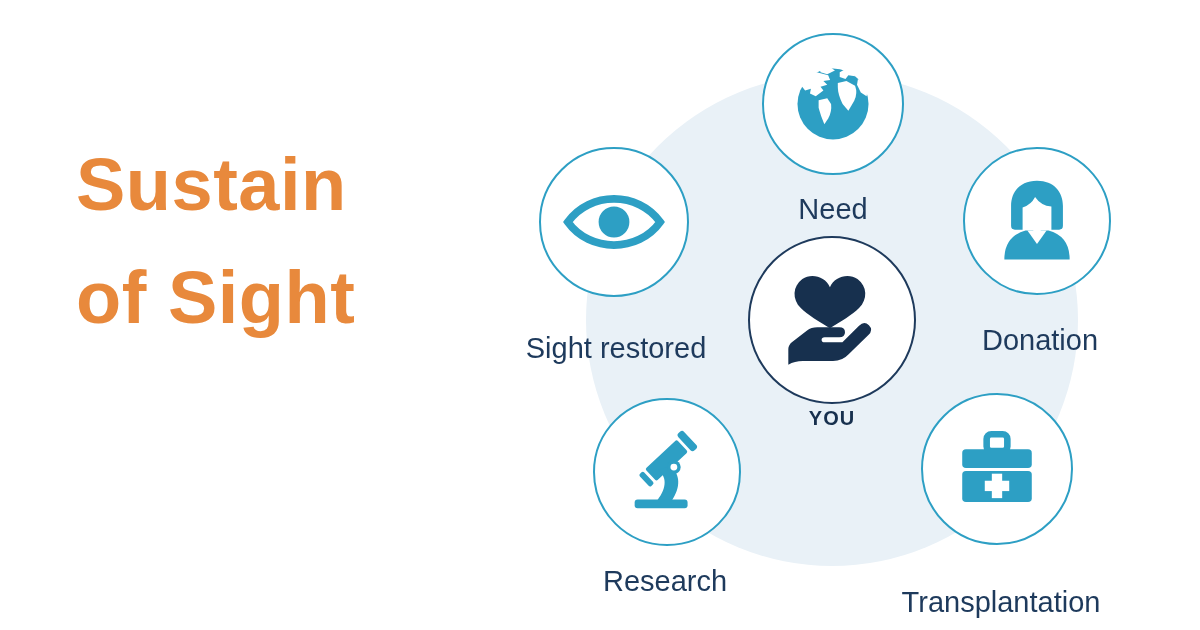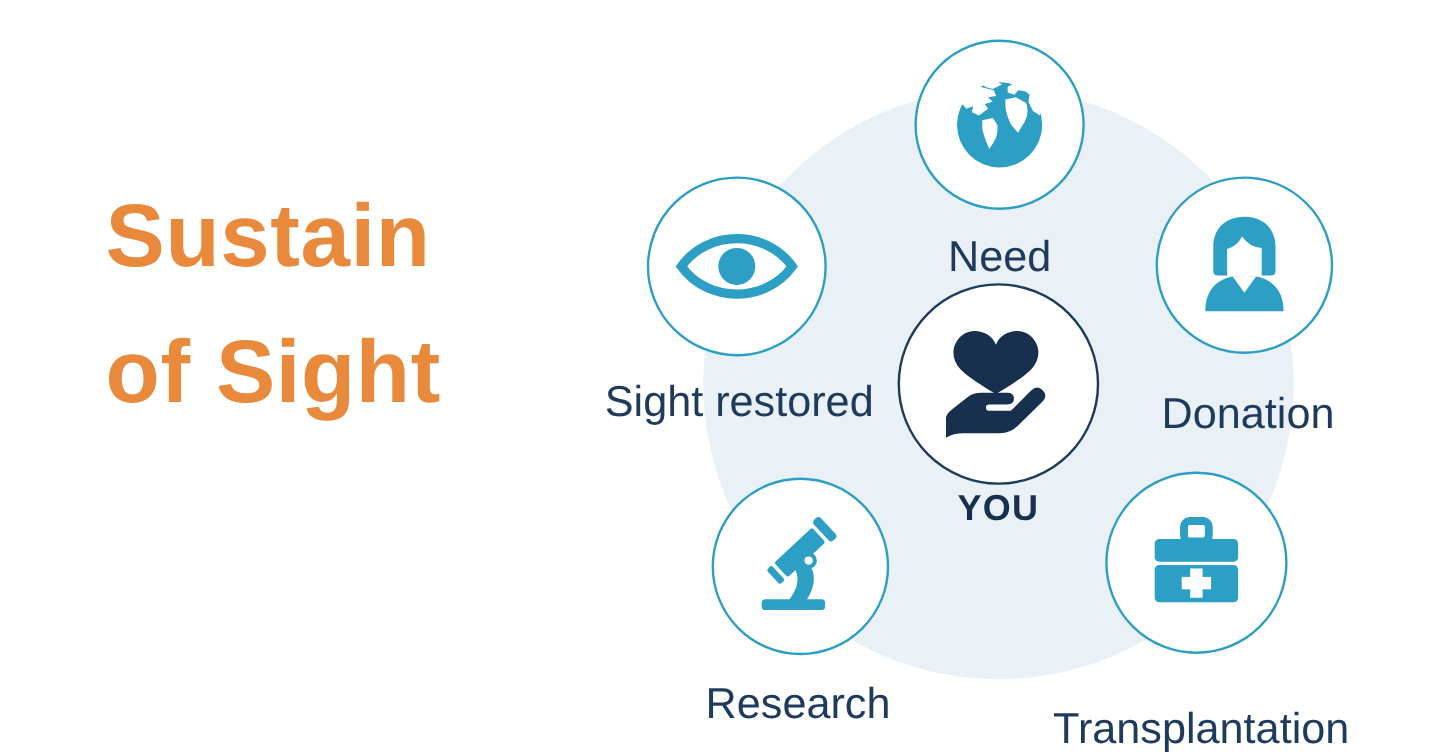--- a/index.html
+++ b/index.html
@@ -4,21 +4,21 @@
 <style>
   html,body{margin:0;padding:0;}
   body{
     width:1200px;height:630px;overflow:hidden;background:#ffffff;
     font-family:"Liberation Sans", sans-serif;position:relative;
   }
   .canvas{position:absolute;inset:0;width:1200px;height:630px;}
 
   
   .title{
-    position:absolute;left:76px;top:128px;margin:12px;
+    position:absolute;left:76px;top:128px;margin:0;
     font-size:74px;line-height:113px;font-weight:700;
     color:var(--orange);letter-spacing:0.5px;
   }
   .title span{display:block;}
 
   
   .bg-circle{
     position:absolute;left:586px;top:74px;width:492px;height:492px;
     border-radius:50%;background:var(--light-blue);
   }
@@ -30,29 +30,29 @@
   .c-need        {left:762px;top:33px; width:142px;height:142px;border:2px solid var(--teal);}
   .c-sight       {left:539px;top:147px;width:150px;height:150px;border:2px solid var(--teal);}
   .c-donation    {left:963px;top:147px;width:148px;height:148px;border:2px solid var(--teal);}
   .c-research    {left:593px;top:398px;width:148px;height:148px;border:2px solid var(--teal);}
   .c-transplant  {left:921px;top:393px;width:152px;height:152px;border:2px solid var(--teal);}
   .c-you         {left:748px;top:236px;width:168px;height:168px;border:2px solid var(--navy);}
   .c-you svg{color:var(--heart-navy);}
 
   .label{
     position:absolute;transform:translateX(-50%);white-space:nowrap;
-    font-size:36px;color:var(--navy);
+    font-size:29px;color:var(--navy);
   }
   .l-need       {left:833px;top:193px;}
-  .l-sight      {left:616px;top:314px;}
+  .l-sight      {left:616px;top:332px;}
   .l-donation   {left:1040px;top:308px;margin-top:16px;}
   .l-research   {left:665px;top:565px;}
   .l-transplant {left:1001px;top:586px;}
   .l-you{
-    left:832px;top:407px;font-size:30px;font-weight:700;
+    left:832px;top:407px;font-size:20px;font-weight:700;
     letter-spacing:1px;color:var(--heart-navy);text-align:right;
   }
 </style>
 </head>
 <body>
 
 <div class="canvas">
 
   <h1 class="title">
     <span>Sustain</span>

